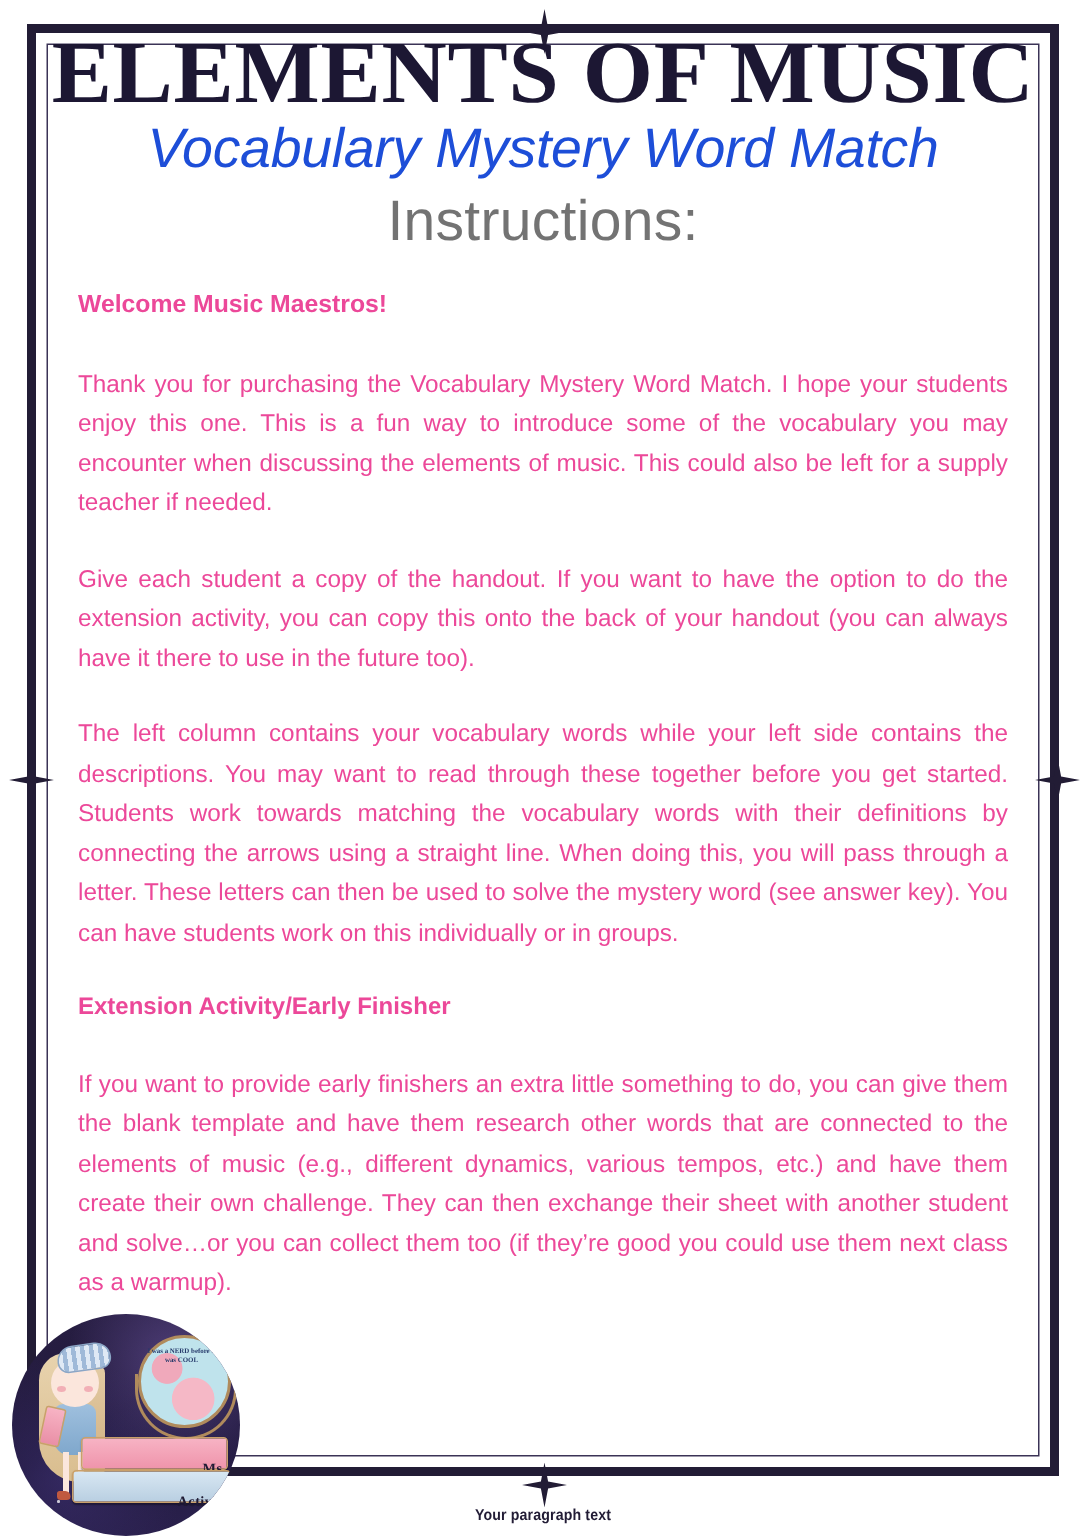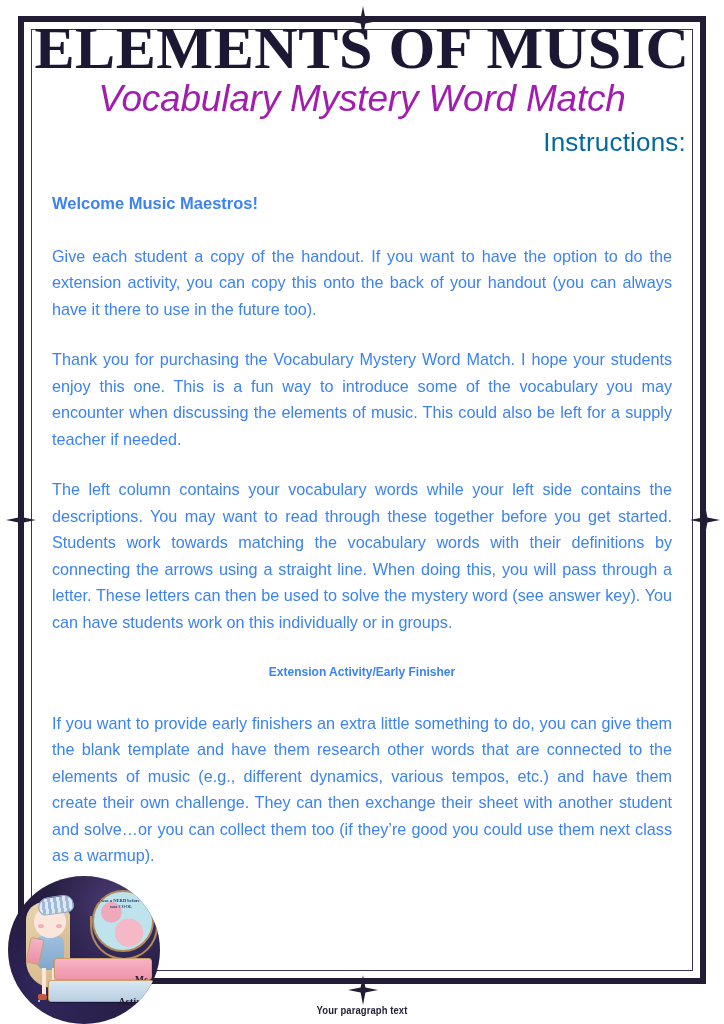--- a/index.html
+++ b/index.html
@@ -68,59 +68,58 @@
     color: #1C1733;
     margin: 0;
     transform: scaleX(1.02);
   }
   .doc-subtitle {
     font-family: "Liberation Sans", sans-serif;
     font-style: italic;
     font-weight: normal;
     font-size: 37px;
     line-height: 1.05;
-    color: #a21caf;
+    color: #1d4ed8;
     margin: 2px 0 1px 0;
     letter-spacing: -0.2px;
   }
   .instructions-heading {
     font-family: "Liberation Sans", sans-serif;
-    font-size: 26px;
+    font-size: 38px;
     font-weight: normal;
-    color: #0369a1;
+    color: #737373;
     margin: 8px 0 0 0;
     letter-spacing: 0.2px;
-    text-align: right;
   }
 
   
   .body-copy {
     position: absolute;
     left: 52px;
     top: 190px;
     width: 620px;
-    color: #3b82f6;
+    color: #ec4899;
     font-size: 16.2px;
     line-height: 26.5px;
     text-align: justify;
   }
   .body-copy p {
     margin: 0 0 24px 0;
   }
   .body-copy p:last-child { margin-bottom: 0; }
   .lead-bold {
     font-weight: bold;
     font-size: 16.5px;
     text-align: left;
     margin-bottom: 26px !important;
   }
   .section-bold {
     font-weight: bold;
-    font-size: 12px;
-    text-align: center;
+    font-size: 16px;
+    text-align: left;
     margin-bottom: 24px !important;
   }
   .follow-line {
     text-align: center;
     margin: 22px 0 0 0 !important;
   }
 
   
   .logo-badge {
     position: absolute;
@@ -288,22 +287,22 @@
 <div class="star star-right"></div>
 
 <div class="header">
   <h1 class="doc-title">ELEMENTS OF MUSIC</h1>
   <h2 class="doc-subtitle">Vocabulary Mystery Word Match</h2>
   <h3 class="instructions-heading">Instructions:</h3>
 </div>
 
 <div class="body-copy">
   <p class="lead-bold">Welcome Music Maestros!</p>
+  <p>Thank you for purchasing the Vocabulary Mystery Word Match. I hope your students enjoy this one. This is a fun way to introduce some of the vocabulary you may encounter when discussing the elements of music. This could also be left for a supply teacher if needed.</p>
   <p>Give each student a copy of the handout. If you want to have the option to do the extension activity, you can copy this onto the back of your handout (you can always have it there to use in the future too).</p>
-  <p>Thank you for purchasing the Vocabulary Mystery Word Match. I hope your students enjoy this one. This is a fun way to introduce some of the vocabulary you may encounter when discussing the elements of music. This could also be left for a supply teacher if needed.</p>
   <p>The left column contains your vocabulary words while your left side contains the descriptions. You may want to read through these together before you get started. Students work towards matching the vocabulary words with their definitions by connecting the arrows using a straight line. When doing this, you will pass through a letter. These letters can then be used to solve the mystery word (see answer key). You can have students work on this individually or in groups.</p>
   <p class="section-bold">Extension Activity/Early Finisher</p>
   <p>If you want to provide early finishers an extra little something to do, you can give them the blank template and have them research other words that are connected to the elements of music (e.g., different dynamics, various tempos, etc.) and have them create their own challenge. They can then exchange their sheet with another student and solve…or you can collect them too (if they’re good you could use them next class as a warmup).</p>
 </div>
 
 <div class="logo-badge">
   <div class="dot" style="left:12px;top:20px;width:2px;height:2px;"></div>
   <div class="dot" style="left:132px;top:96px;width:2px;height:2px;"></div>
   <div class="dot" style="left:30px;top:124px;width:1.5px;height:1.5px;"></div>
   <div class="dot" style="left:118px;top:10px;width:1.5px;height:1.5px;"></div>

